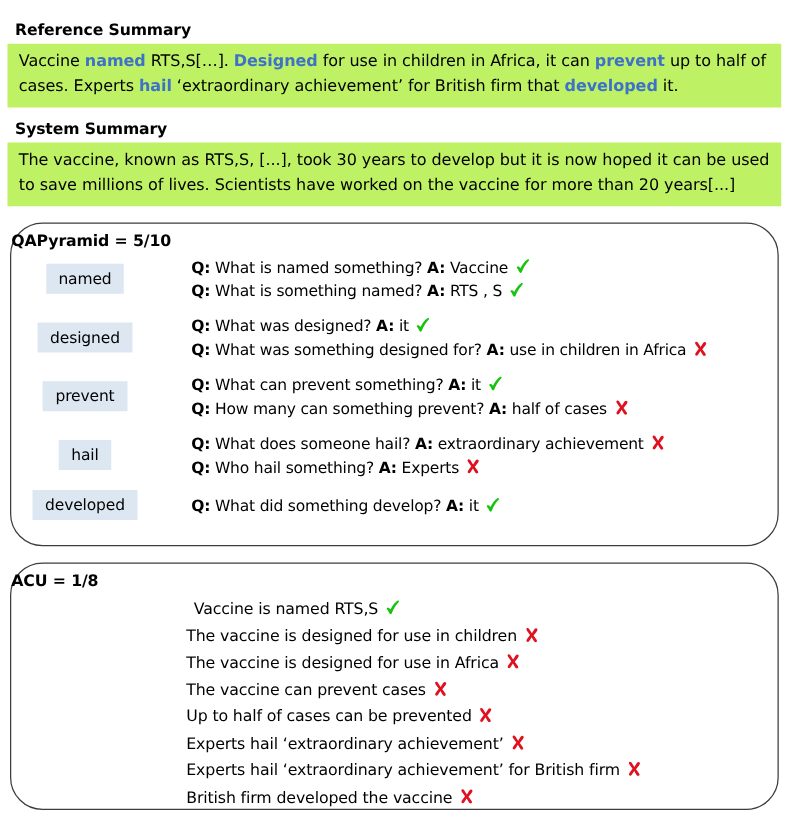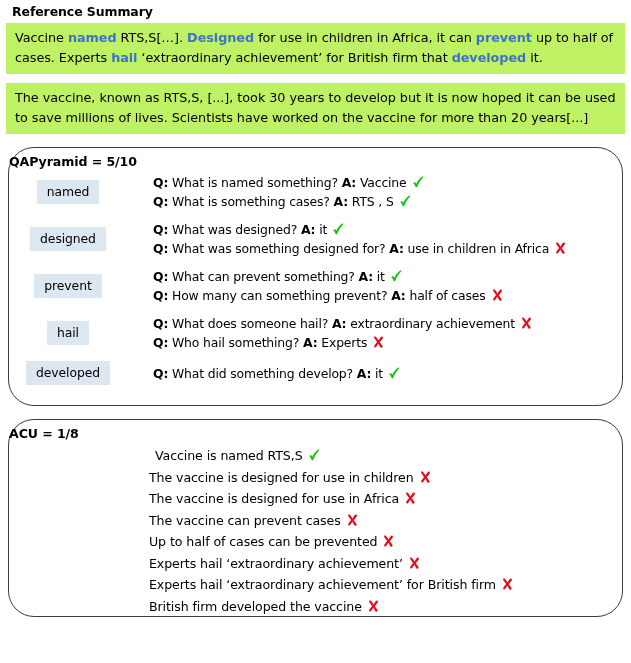--- a/index.html
+++ b/index.html
@@ -14,21 +14,21 @@
     color: #000000;
     overflow: hidden;
     position: relative;
   }
 
   .page {
     position: relative;
     width: 631px;
     height: 663px;
     box-sizing: border-box;
-    padding: 4px 6px;
+    padding: 16px 6px;
   }
 
   
   .section-heading {
     font-size: 12.5px;
     font-weight: bold;
     letter-spacing: -0.1px;
     margin: 0 0 3px 6px;
     line-height: 16px;
   }
@@ -142,37 +142,38 @@
 <div class="page">
 
   <div>
     <div class="section-heading">Reference Summary</div>
     <div class="summary-box" id="reference-summary-box"><span>Vaccine </span><span class="kw">named</span><span> RTS,S[…]. </span><span class="kw">Designed</span><span> for use in children in Africa, it can </span><span class="kw">prevent</span><span> up to half of cases. Experts </span><span class="kw">hail</span><span> ‘extraordinary achievement’ for British firm that </span><span class="kw">developed</span><span> it.</span></div>
   </div>
 
   <div class="spacer-a"></div>
 
   <div>
+    <div class="section-heading">System Summary</div>
     <div class="summary-box">The vaccine, known as RTS,S, [...], took 30 years to develop but it is now hoped it can be used to save millions of lives. Scientists have worked on the vaccine for more than 20 years[...]</div>
   </div>
 
   <div class="spacer-b"></div>
 
   <div class="panel" id="qa-panel">
     <div class="panel-title">QAPyramid = 5/10</div>
     <div class="qa-groups" id="qa-groups">
         <div class="qa-group">
           <div class="qa-label-cell">
             <span class="qa-label">named</span>
           </div>
           <div class="qa-lines">
             <div class="qa-line"><b>Q:</b><span> What is named something? </span><b>A:</b><span> Vaccine</span><span class="mark"><svg viewBox="0 0 16 16" width="13" height="14">
                   <path d="M2.0 8.6 C3.3 7.9 4.2 8.4 5.4 10.0 C7.0 6.6 9.3 3.4 12.6 1.2 C13.6 1.0 14.2 1.6 13.6 2.6 C10.6 5.6 8.2 9.6 6.6 13.9 C5.5 15.0 4.7 14.7 4.2 13.5 C3.5 11.7 2.7 10.2 1.7 9.6 Z" fill="#17c40b"></path>
                 </svg></span></div>
-            <div class="qa-line"><b>Q:</b><span> What is something cases? </span><b>A:</b><span> RTS , S</span><span class="mark"><svg viewBox="0 0 16 16" width="13" height="14">
+            <div class="qa-line"><b>Q:</b><span> What is something named? </span><b>A:</b><span> RTS , S</span><span class="mark"><svg viewBox="0 0 16 16" width="13" height="14">
                   <path d="M2.0 8.6 C3.3 7.9 4.2 8.4 5.4 10.0 C7.0 6.6 9.3 3.4 12.6 1.2 C13.6 1.0 14.2 1.6 13.6 2.6 C10.6 5.6 8.2 9.6 6.6 13.9 C5.5 15.0 4.7 14.7 4.2 13.5 C3.5 11.7 2.7 10.2 1.7 9.6 Z" fill="#17c40b"></path>
                 </svg></span></div>
           </div>
         </div>
         <div class="qa-group">
           <div class="qa-label-cell">
             <span class="qa-label">designed</span>
           </div>
           <div class="qa-lines">
             <div class="qa-line"><b>Q:</b><span> What was designed? </span><b>A:</b><span> it</span><span class="mark"><svg viewBox="0 0 16 16" width="13" height="14">

